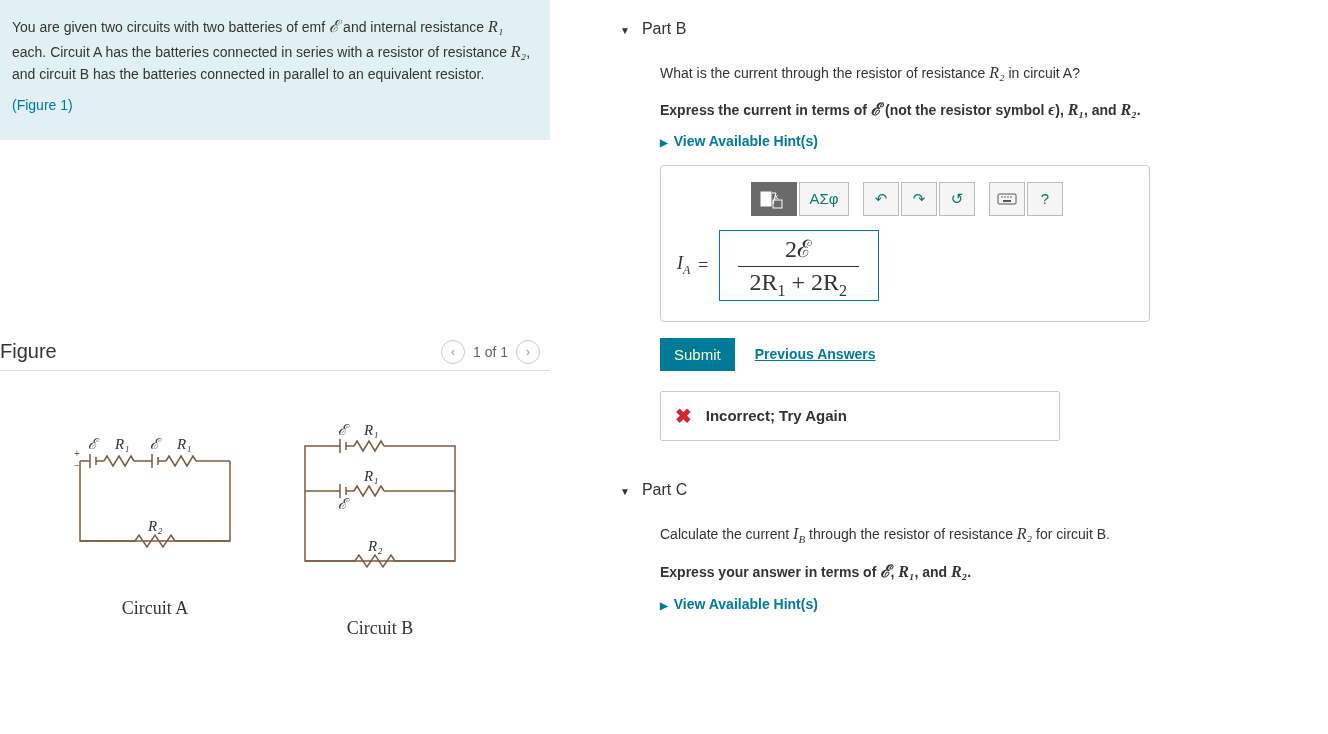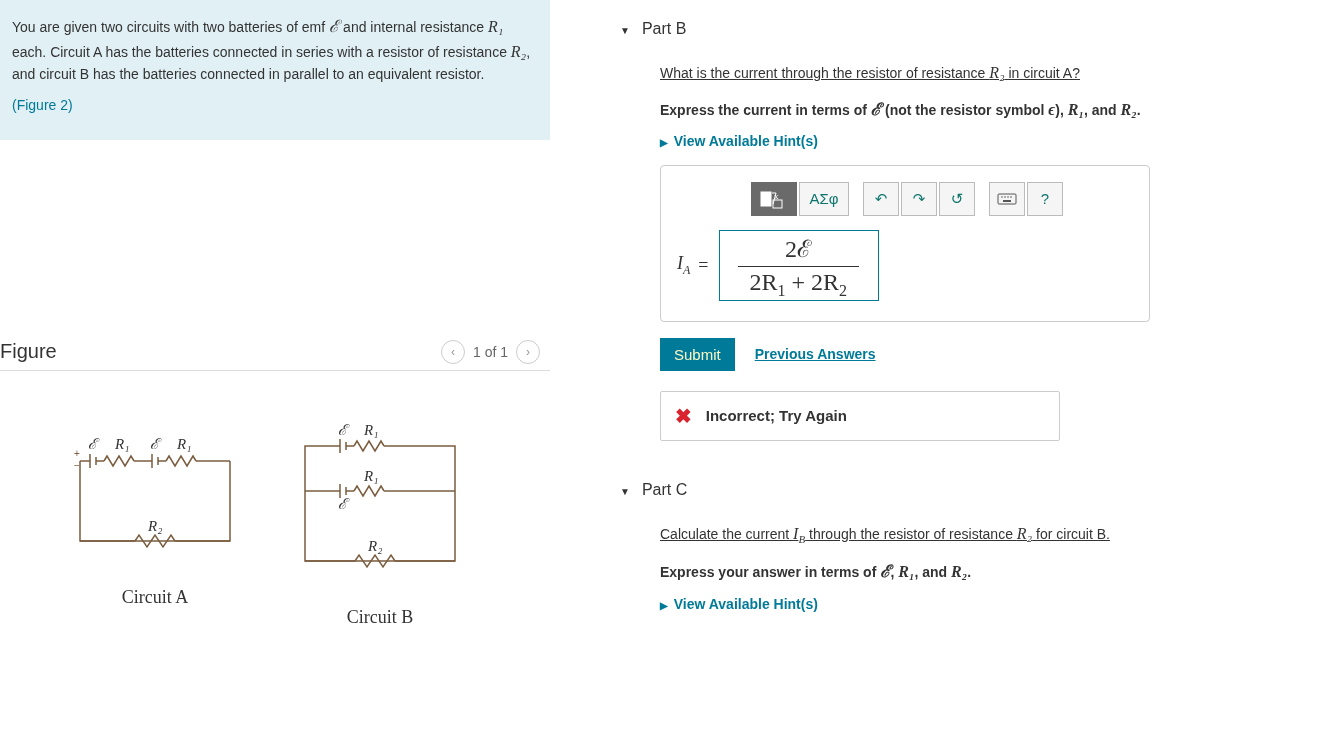--- a/index.html
+++ b/index.html
@@ -39,32 +39,32 @@
   .figure-nav { display: flex; align-items: center; gap: 8px; color: #666; font-size: 14px; margin-right: 10px;}
   .nav-btn {
     width: 24px; height: 24px; border: 1px solid #ccc; border-radius: 50%;
     display: flex; align-items: center; justify-content: center;
     color: #999; font-size: 12px; cursor: pointer; background: #fff;
   }
 
   .figure-area { padding: 50px 30px 0 60px; }
   .circuits-row { display: flex; gap: 30px; }
   .circuit-svg { }
-  .circuit-label { text-align: center; font-family: 'Times New Roman', serif; font-size: 18px; margin-top: 13px; }
+  .circuit-label { text-align: center; font-family: 'Times New Roman', serif; font-size: 18px; margin-top: 24px; }
 
   .part-header {
     display: flex; align-items: center; gap: 12px;
     font-weight: normal; font-size: 16px; color: #333;
     margin-bottom: 18px; padding-bottom: 4px;
   }
   .caret-down::before { content: "▼"; font-size: 10px; color: #333; }
   .caret-right::before { content: "▶"; font-size: 10px; color: #007a99; }
 
   .part-body { padding-left: 40px; }
-  .question-text { line-height: 1.6; margin-bottom: 10px; text-decoration: underline; }
+  .question-text { line-height: 1.6; margin-bottom: 10px; }
   .instruction { font-weight: bold; line-height: 1.6; margin-bottom: 10px; }
   .hints-link { color: #007a99; font-weight: bold; cursor: pointer; display: flex; align-items: center; gap: 6px; margin-bottom: 16px;}
 
   .answer-panel {
     border: 1px solid #ccc; border-radius: 4px;
     padding: 16px 20px 20px 16px;
     width: 490px;
     margin-bottom: 16px;
   }
   .toolbar {
@@ -116,21 +116,21 @@
 </head>
 <body>
 
 <div class="container">
 
   <div class="left-col">
     <div class="problem-box">
       <p>
         <span>You are given two circuits with two batteries of emf </span><span class="emf">ℰ</span><span> and internal resistance </span><span class="math-i">R₁</span><span> each. Circuit A has the batteries connected in series with a resistor of resistance </span><span class="math-i">R₂</span><span>, and circuit B has the batteries connected in parallel to an equivalent resistor.</span>
       </p>
-      <p><span class="link">(Figure 2)</span></p>
+      <p><span class="link">(Figure 1)</span></p>
     </div>
 
     <div class="figure-header">
       <div class="figure-title">Figure</div>
       <div class="figure-nav">
         <div class="nav-btn">‹</div>
         <span>1 of 1</span>
         <div class="nav-btn">›</div>
       </div>
     </div>

